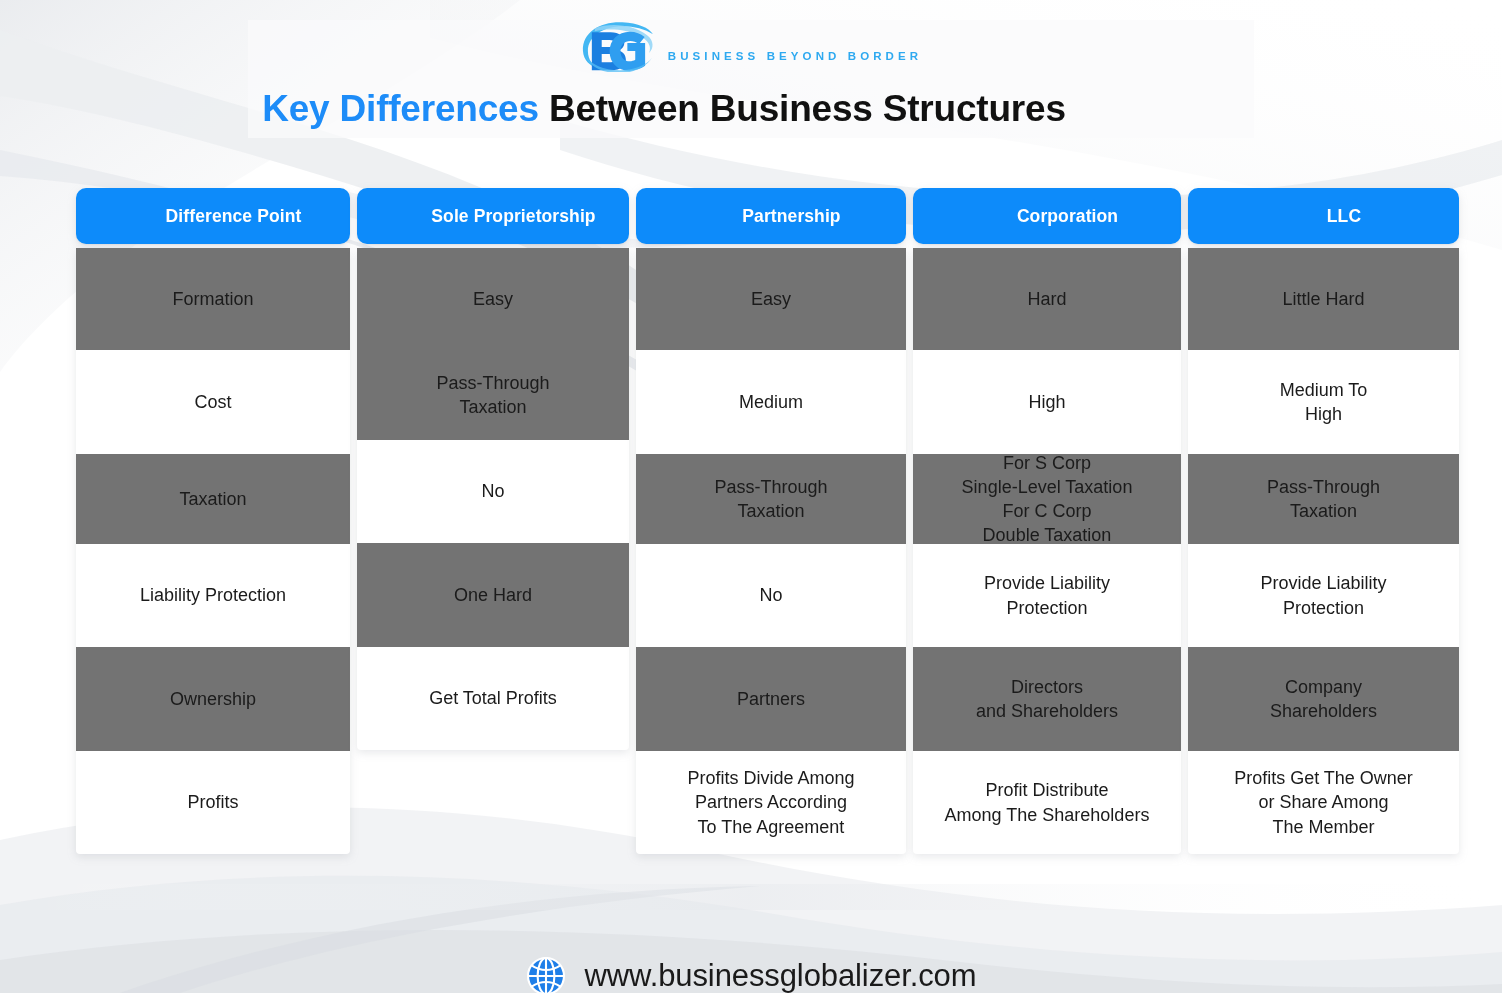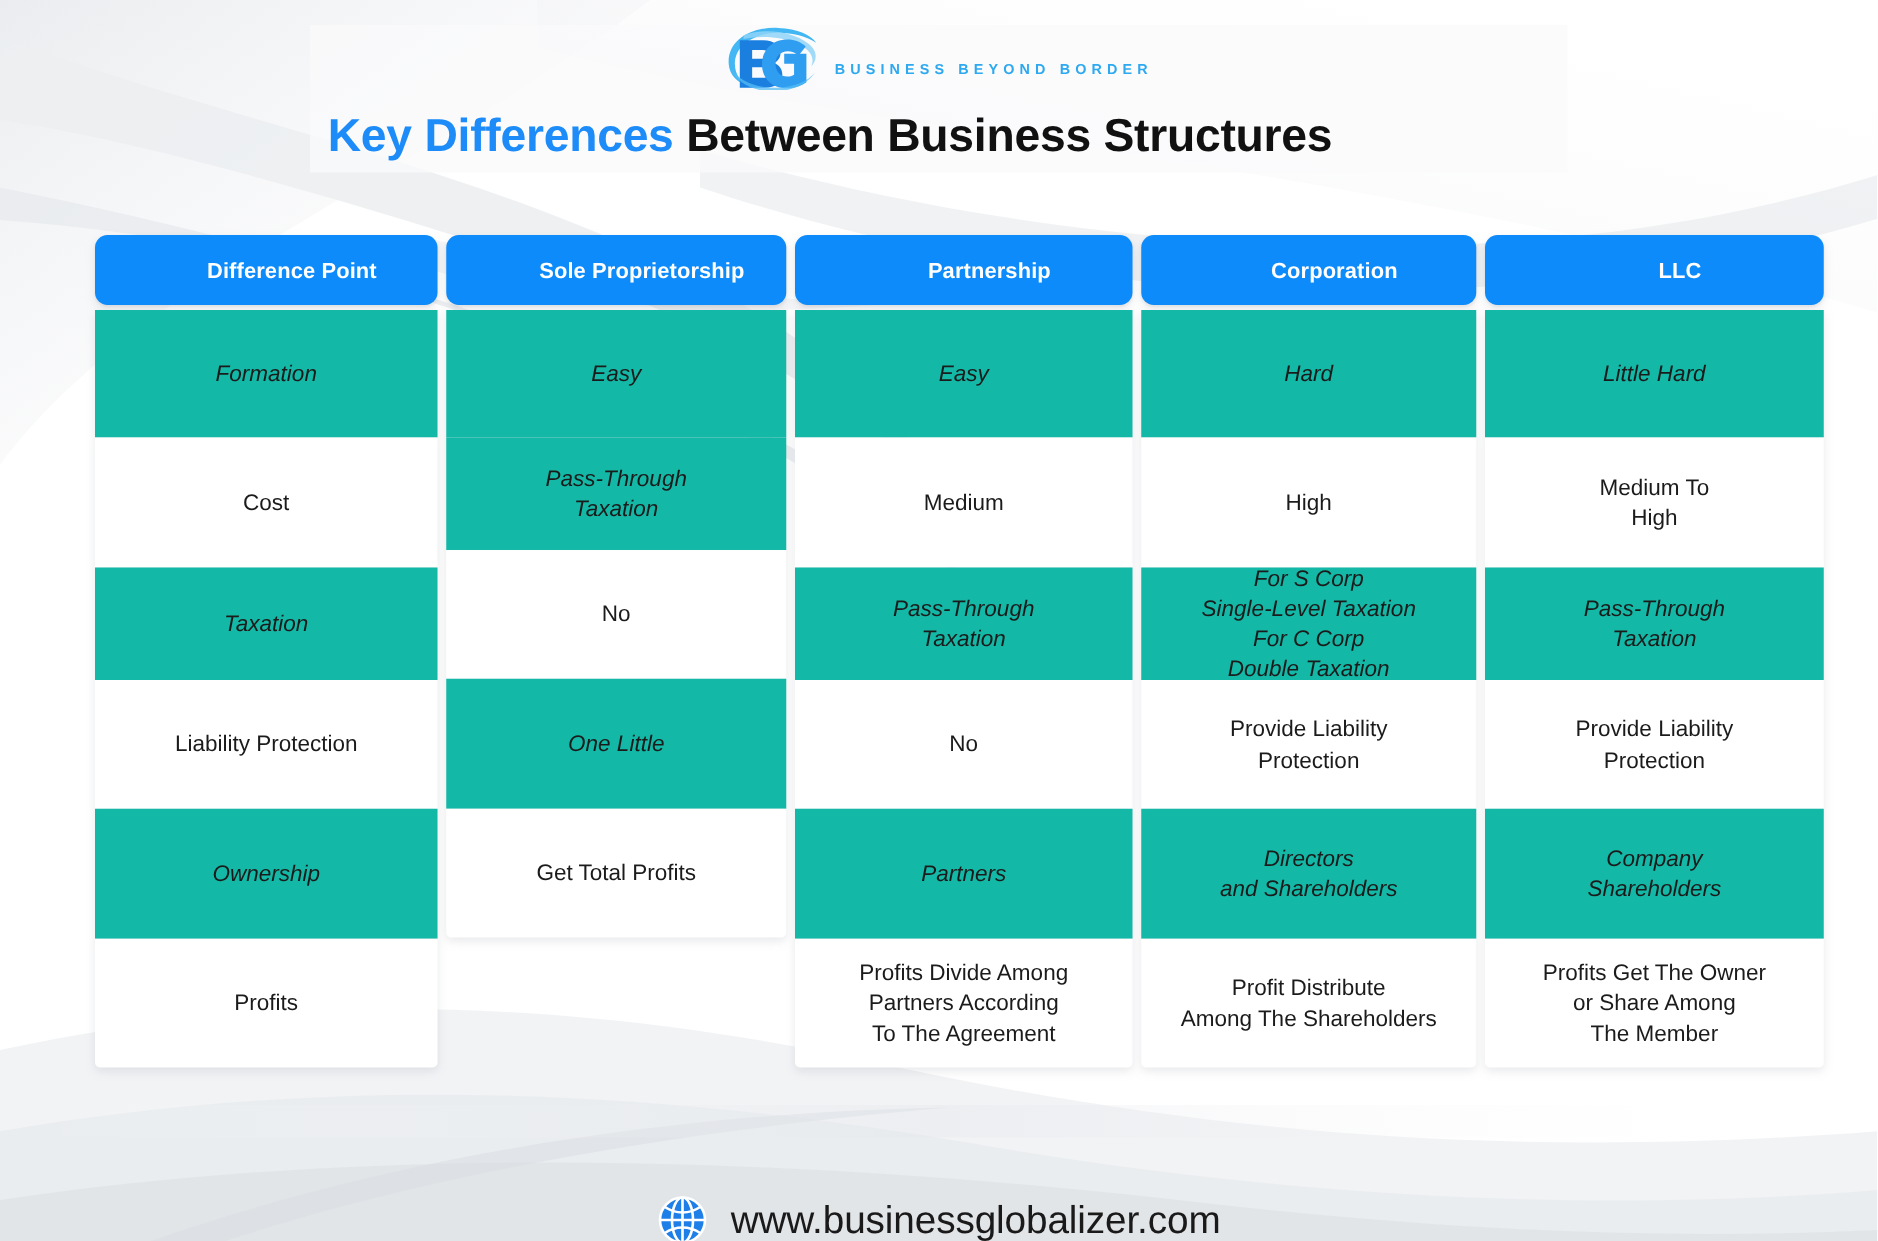--- a/index.html
+++ b/index.html
@@ -110,21 +110,21 @@
     display: flex;
     align-items: center;
     justify-content: center;
     text-align: center;
     color: #1b1b1b;
     font-size: 18px;
     line-height: 1.34;
     padding: 4px 8px;
     box-sizing: border-box;
   }
-  .cell.shade  { background: #14b8a6; font-style: italic; }
+  .cell.shade  { background: #737373; }
   .cell.plain  { background: #ffffff; }
 
   .h-a { height: 102px; }   
   .h-b { height: 104px; }   
   .h-c { height: 90px; }   
   .h-d { height: 103px; }   
   .h-e { height: 104px; }   
   .h-f { height: 103px; }   
 
   .col .cell:last-child {
@@ -214,21 +214,21 @@
         <div class="cell shade h-c">Taxation</div>
         <div class="cell plain h-d">Liability Protection</div>
         <div class="cell shade h-e">Ownership</div>
         <div class="cell plain h-f">Profits</div>
       </div>
       <div class="col">
         <div class="col-head">Sole Proprietorship</div>
         <div class="cell shade h-a">Easy</div>
         <div class="cell shade h-c">Pass-Through<br>Taxation</div>
         <div class="cell plain h-d">No</div>
-        <div class="cell shade h-e">One Little</div>
+        <div class="cell shade h-e">One Hard</div>
         <div class="cell plain h-f">Get Total Profits</div>
       </div>
       <div class="col">
         <div class="col-head">Partnership</div>
         <div class="cell shade h-a">Easy</div>
         <div class="cell plain h-b">Medium</div>
         <div class="cell shade h-c">Pass-Through<br>Taxation</div>
         <div class="cell plain h-d">No</div>
         <div class="cell shade h-e">Partners</div>
         <div class="cell plain h-f">Profits Divide Among<br>Partners According<br>To The Agreement</div>

